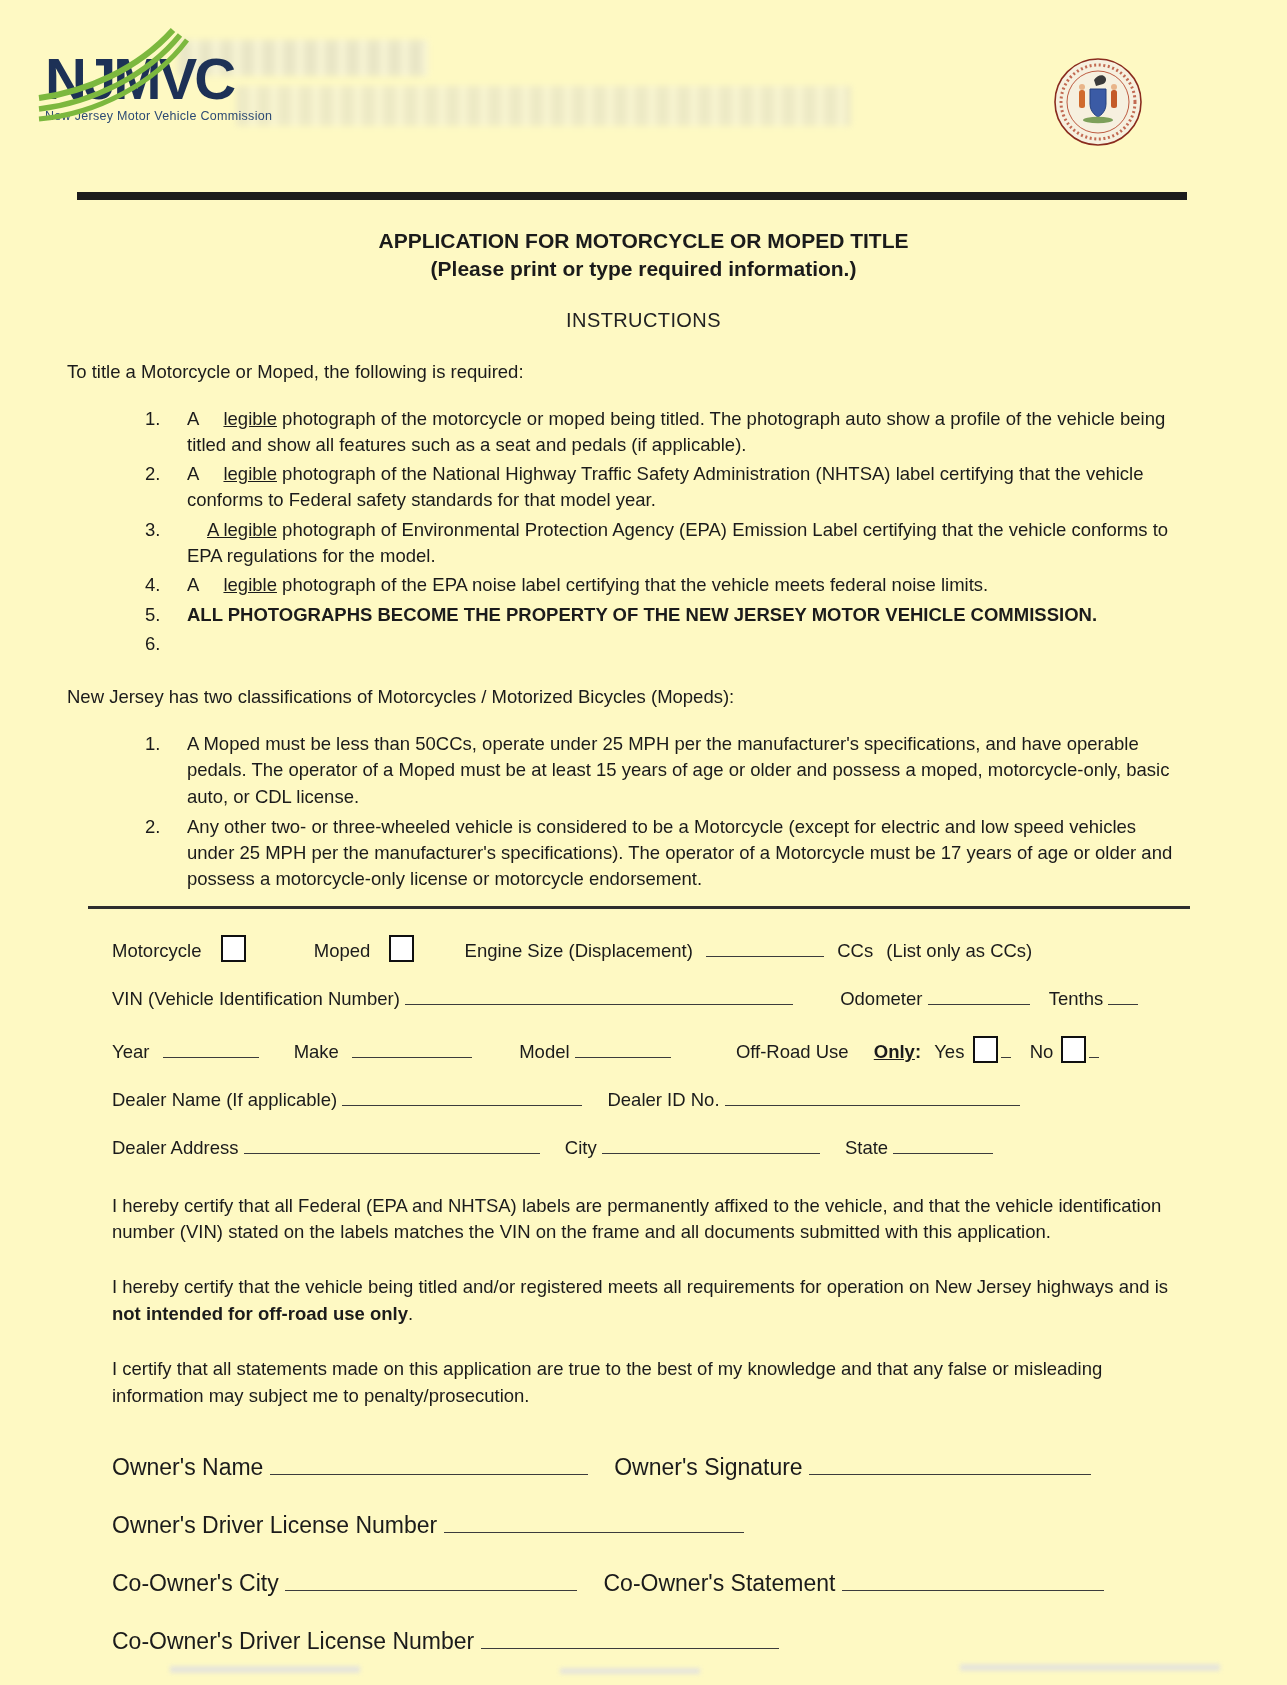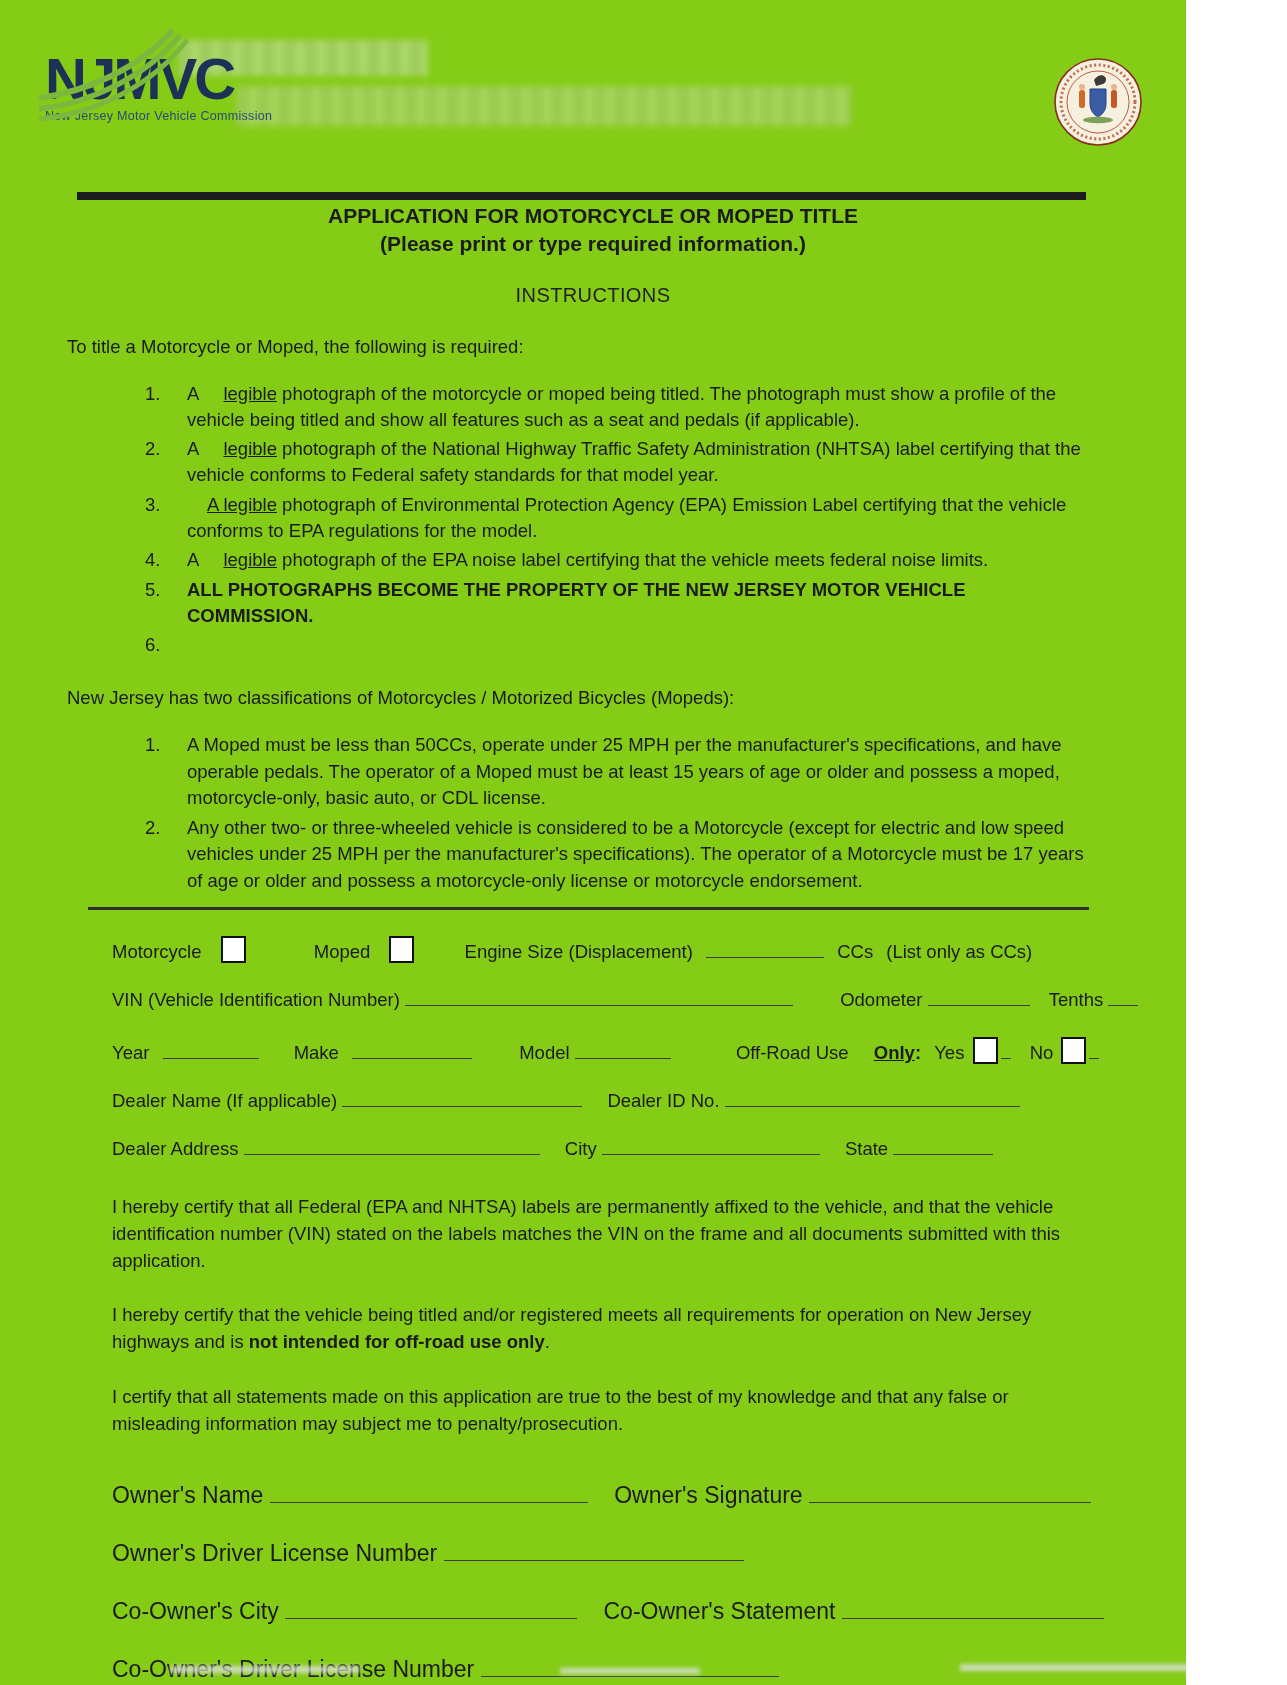--- a/index.html
+++ b/index.html
@@ -1,37 +1,37 @@
 <!DOCTYPE html>
 <html><head>
 <meta charset="utf-8">
 <style>
   html,body { margin:0; padding:0; background:#ffffff; }
   .page {
-    position:relative; width:1186px; height:1685px; background:#84cc16;
+    position:relative; width:1287px; height:1685px; background:#fef9c3;
     font-family:"Liberation Sans", sans-serif; color:#1b1b1b; overflow:hidden;
   }
 
   
   .header { position:relative; height:192px; }
   .logo { position:absolute; left:45px; top:50px; width:280px; }
   .logo-text { font-size:58px; font-weight:bold; color:#1d3156; letter-spacing:-3px; line-height:1.0; position:relative; z-index:2; }
   .logo-tagline { font-size:12.5px; color:#2c4a74; margin-top:1px; letter-spacing:0.3px; position:relative; z-index:2; }
   .swoosh { position:absolute; left:-8px; top:-24px; z-index:3; }
   .seal { position:absolute; left:1053px; top:56px; }
   .ghost { position:absolute; opacity:0.40; filter:blur(3px);
            background:repeating-linear-gradient(90deg,#cbcbcb 0 13px,#ececec 13px 21px); }
   .ghost1 { left:178px; top:40px; width:250px; height:36px; }
   .ghost2 { left:236px; top:86px; width:615px; height:40px; opacity:0.32; }
   .smudge { position:absolute; background:#e0e0e0; filter:blur(2px); opacity:0.8; }
 
   .bar { height:8px; background:#1c1c1c; margin:0 100px 0 77px; }
 
   
-  .title-block { text-align:center; margin-top:2px; line-height:1.35; }
+  .title-block { text-align:center; margin-top:27px; line-height:1.35; }
   .title, .subtitle { font-size:21px; font-weight:bold; }
   .instructions-heading { text-align:center; margin-top:25px; font-size:20px; color:#222; }
   .instructions-heading span { letter-spacing:0.4px; }
 
   
   .intro { margin:29px 90px 0 67px; font-size:18.5px; }
   .req-list { margin-top:23px; }
   .oli { display:flex; padding-left:145px; padding-right:95px; margin-bottom:3px;
          font-size:18.5px; line-height:1.42; }
   .num { width:42px; flex:none; }
@@ -104,21 +104,21 @@
   </div>
   <div class="instructions-heading">
     <span>INSTRUCTIONS</span>
   </div>
 
   <p class="intro">To title a Motorcycle or Moped, the following is required:</p>
 
   <div class="req-list">
     <div class="oli">
       <span class="num">1.</span>
-      <span class="txt"><span>A </span><span class="u">legible</span><span> photograph of the motorcycle or moped being titled.  The photograph must show a profile of the vehicle being titled and show all features such as a seat and pedals (if applicable).</span></span>
+      <span class="txt"><span>A </span><span class="u">legible</span><span> photograph of the motorcycle or moped being titled.  The photograph auto show a profile of the vehicle being titled and show all features such as a seat and pedals (if applicable).</span></span>
     </div>
     <div class="oli">
       <span class="num">2.</span>
       <span class="txt"><span>A </span><span class="u">legible</span><span> photograph of the National Highway Traffic Safety Administration (NHTSA) label certifying that the vehicle conforms to Federal safety standards for that model year.</span></span>
     </div>
     <div class="oli">
       <span class="num">3.</span>
       <span class="txt"><span class="u">A legible</span><span> photograph of Environmental Protection Agency (EPA) Emission Label certifying that the vehicle conforms to EPA regulations for the model.</span></span>
     </div>
     <div class="oli">

